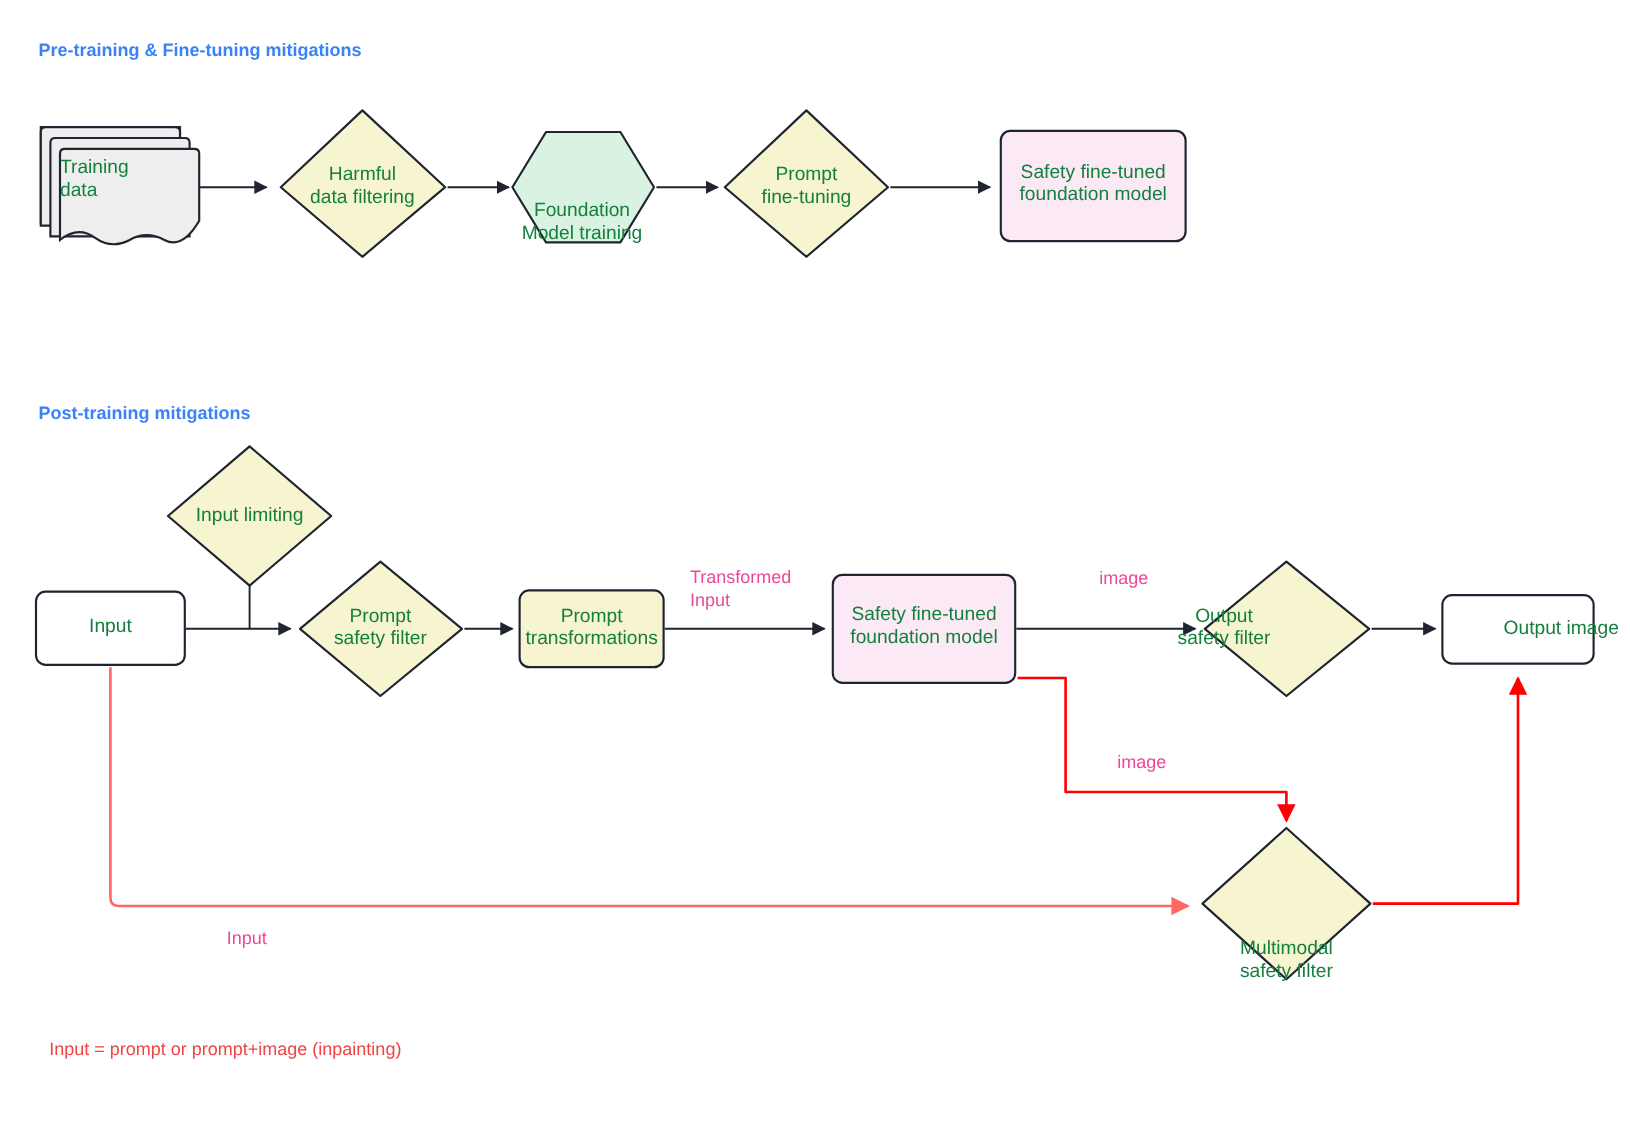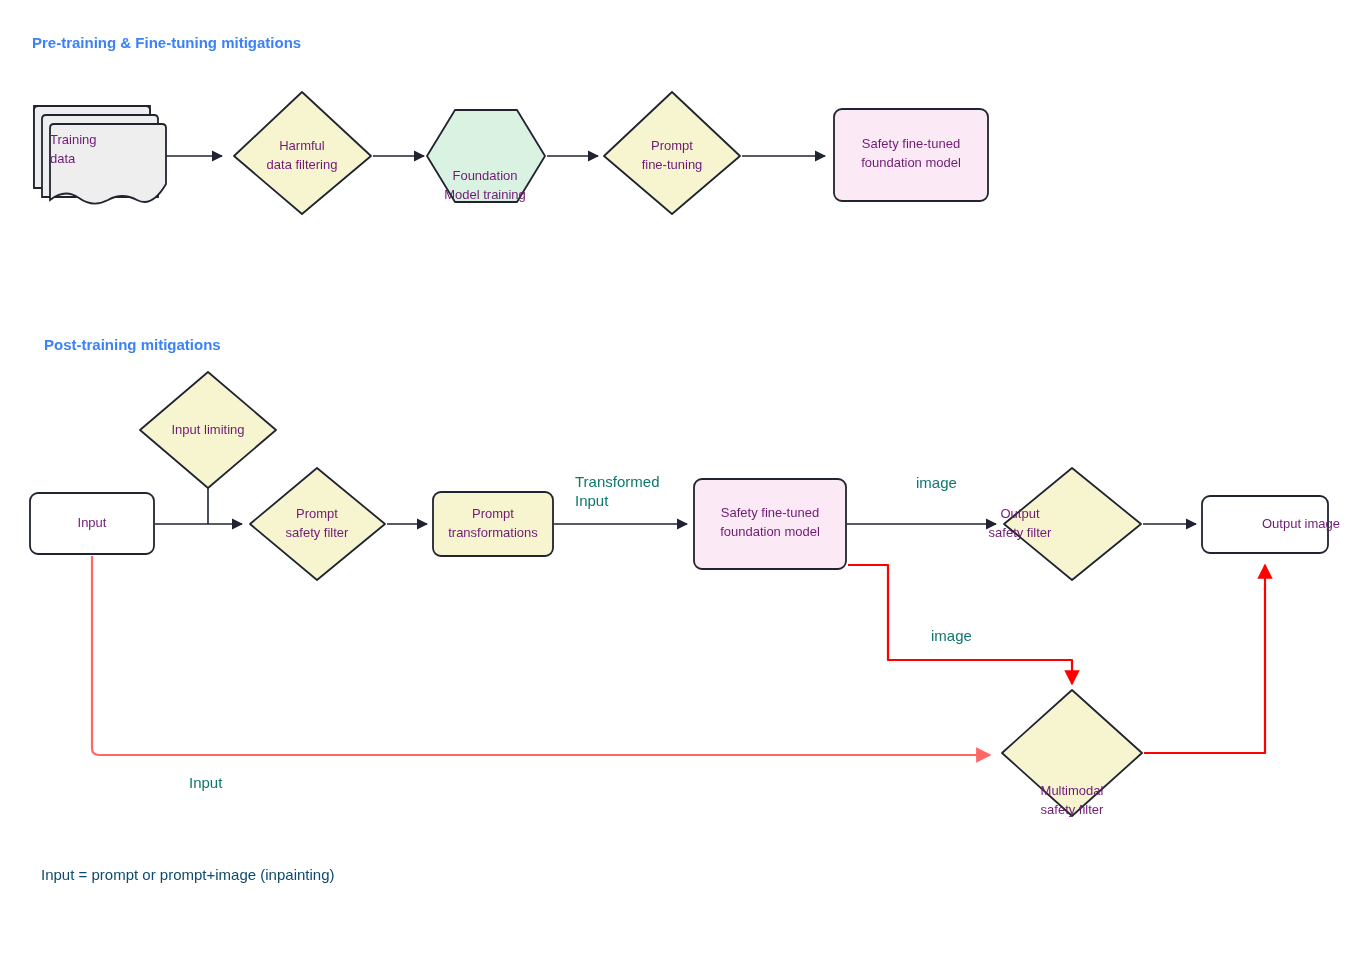--- a/index.html
+++ b/index.html
@@ -25,49 +25,49 @@
     position: absolute;
     font-family: "Liberation Sans", sans-serif;
     font-size: 15px;
     font-weight: bold;
     color: #3b82f6;
     white-space: nowrap;
   }
   .node-label {
     position: absolute;
     font-family: "Liberation Sans", sans-serif;
-    font-size: 13px;
-    color: #701a75;
+    font-size: 16px;
+    color: #15803d;
     text-align: center;
     line-height: 19px;
     white-space: pre-line;
     pointer-events: none;
   }
   .edge-label {
     position: absolute;
     font-family: "Liberation Sans", sans-serif;
     font-size: 15px;
-    color: #0f766e;
+    color: #ec4899;
     line-height: 19px;
     white-space: pre-line;
   }
   .footnote {
     position: absolute;
     font-family: "Liberation Sans", sans-serif;
     font-size: 15px;
-    color: #0c4a6e;
+    color: #ef4444;
     white-space: nowrap;
   }
 </style>
 </head>
 <body>
 
 <div class="section-title" style="left:32px; top:34px;">Pre-training &amp; Fine-tuning mitigations</div>
 
-<div class="section-title" style="left:44px; top:336px;">Post-training mitigations</div>
+<div class="section-title" style="left:32px; top:336px;">Post-training mitigations</div>
 
 <svg id="canvas" viewBox="0 0 1358 957" xmlns="http://www.w3.org/2000/svg">
 
   <defs>
     <marker id="arrow-dark" viewBox="0 0 10 10" refX="9" refY="5" markerWidth="7" markerHeight="7" orient="auto-start-reverse">
       <path d="M 0 0 L 10 5 L 0 10 z" fill="#1f2430"></path>
     </marker>
     <marker id="arrow-red" viewBox="0 0 10 10" refX="9" refY="5" markerWidth="7" markerHeight="7" orient="auto-start-reverse">
       <path d="M 0 0 L 10 5 L 0 10 z" fill="#ff0000"></path>
     </marker>

